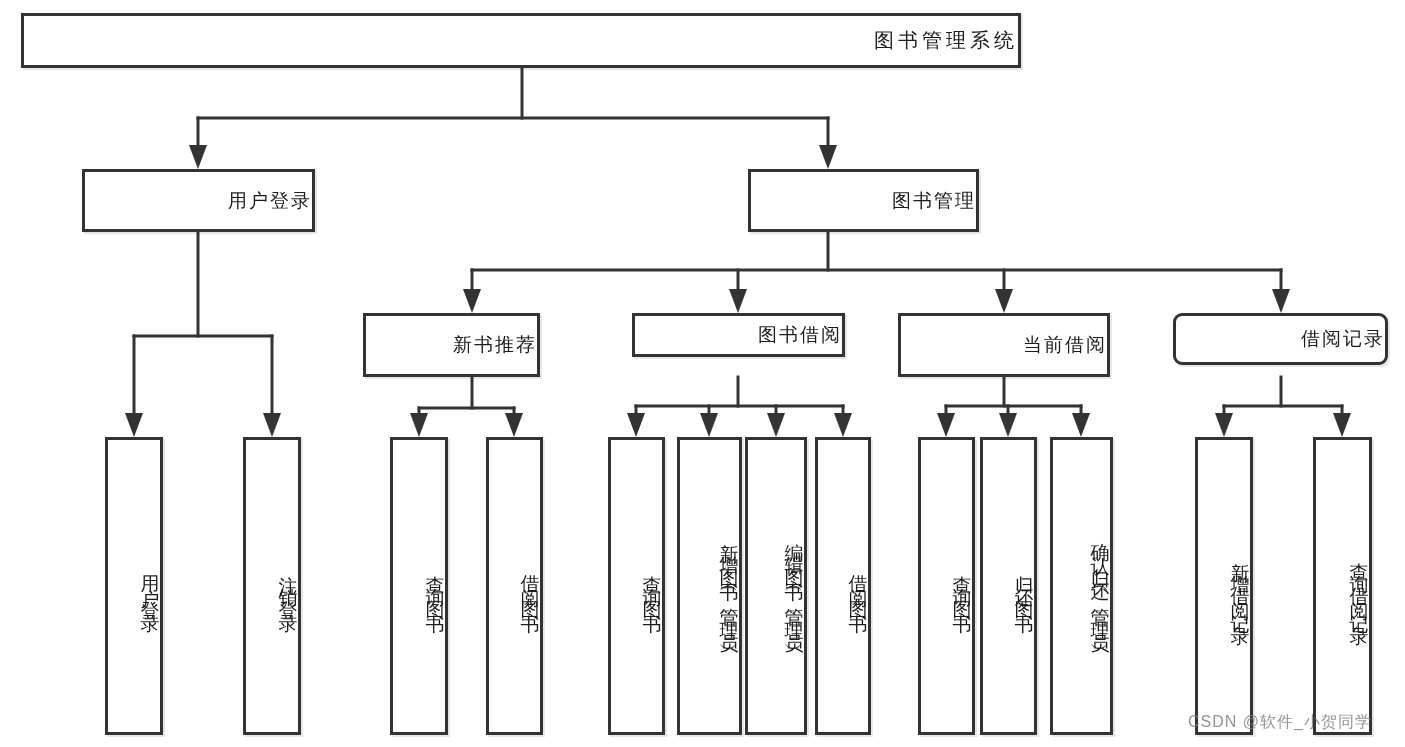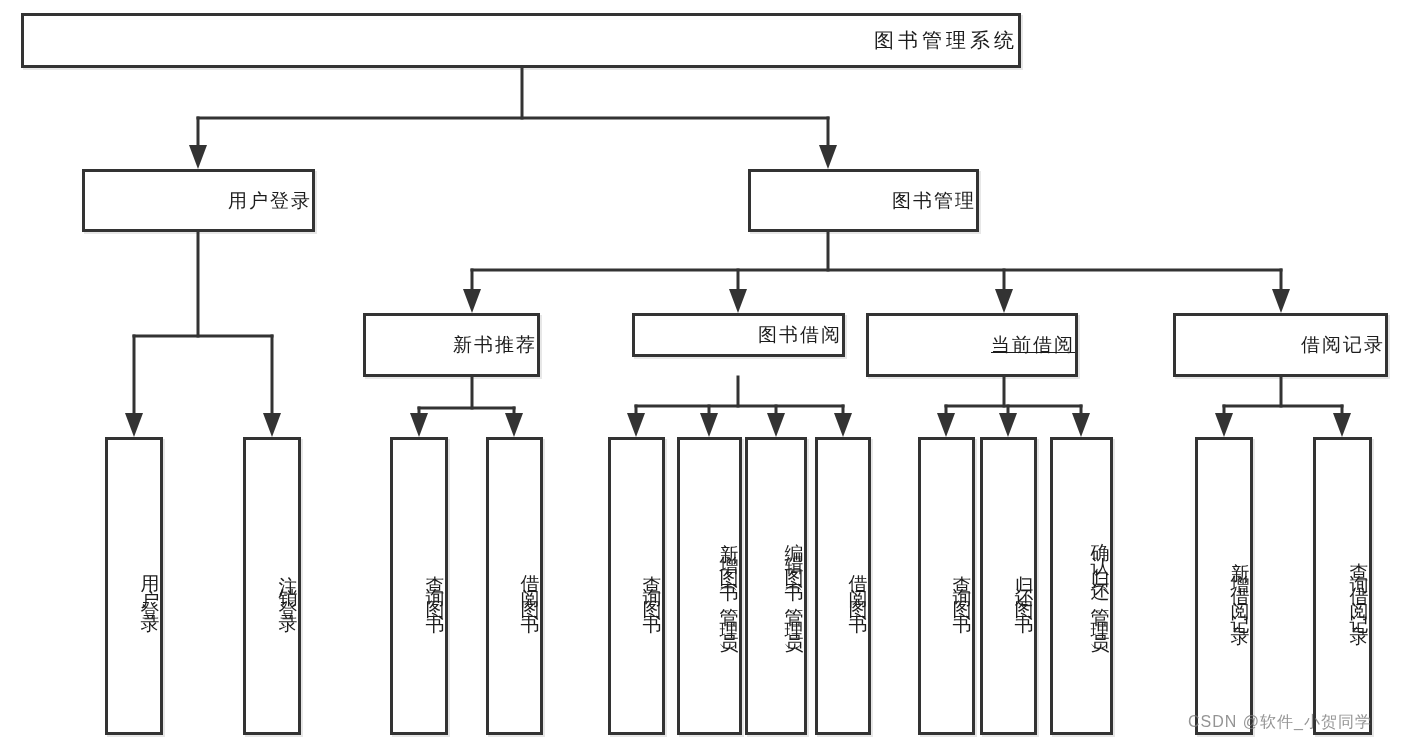--- a/index.html
+++ b/index.html
@@ -139,24 +139,24 @@
   <div class="box h" style="left:712px; top:169px; width:231px; height:63px;margin-left:36px;">
     <span class="lbl">图书管理</span>
   </div>
 
   <div class="box h" style="left:363px; top:313px; width:177px; height:64px;padding-left:28px;">
     <span class="lbl">新书推荐</span>
   </div>
   <div class="box h" style="left:632px; top:313px; width:213px; height:44px;">
     <span class="lbl">图书借阅</span>
   </div>
-  <div class="box h" style="left:866px; top:313px; width:212px; height:64px;text-decoration:underline;">
+  <div class="box h" style="left:898px; top:313px; width:212px; height:64px;">
     <span class="lbl">当前借阅</span>
   </div>
-  <div class="box h" style="left:1173px; top:313px; width:215px; height:64px;">
+  <div class="box h" style="left:1173px; top:313px; width:215px; height:52px;border-radius:9px;">
     <span class="lbl">借阅记录</span>
   </div>
 
   <div class="box v" style="left:105px; top:437px; width:58px; height:298px;">
     <span class="lbl">用户登录</span>
   </div>
   <div class="box v" style="left:243px; top:437px; width:58px; height:298px;">
     <span class="lbl">注销登录</span>
   </div>
 

